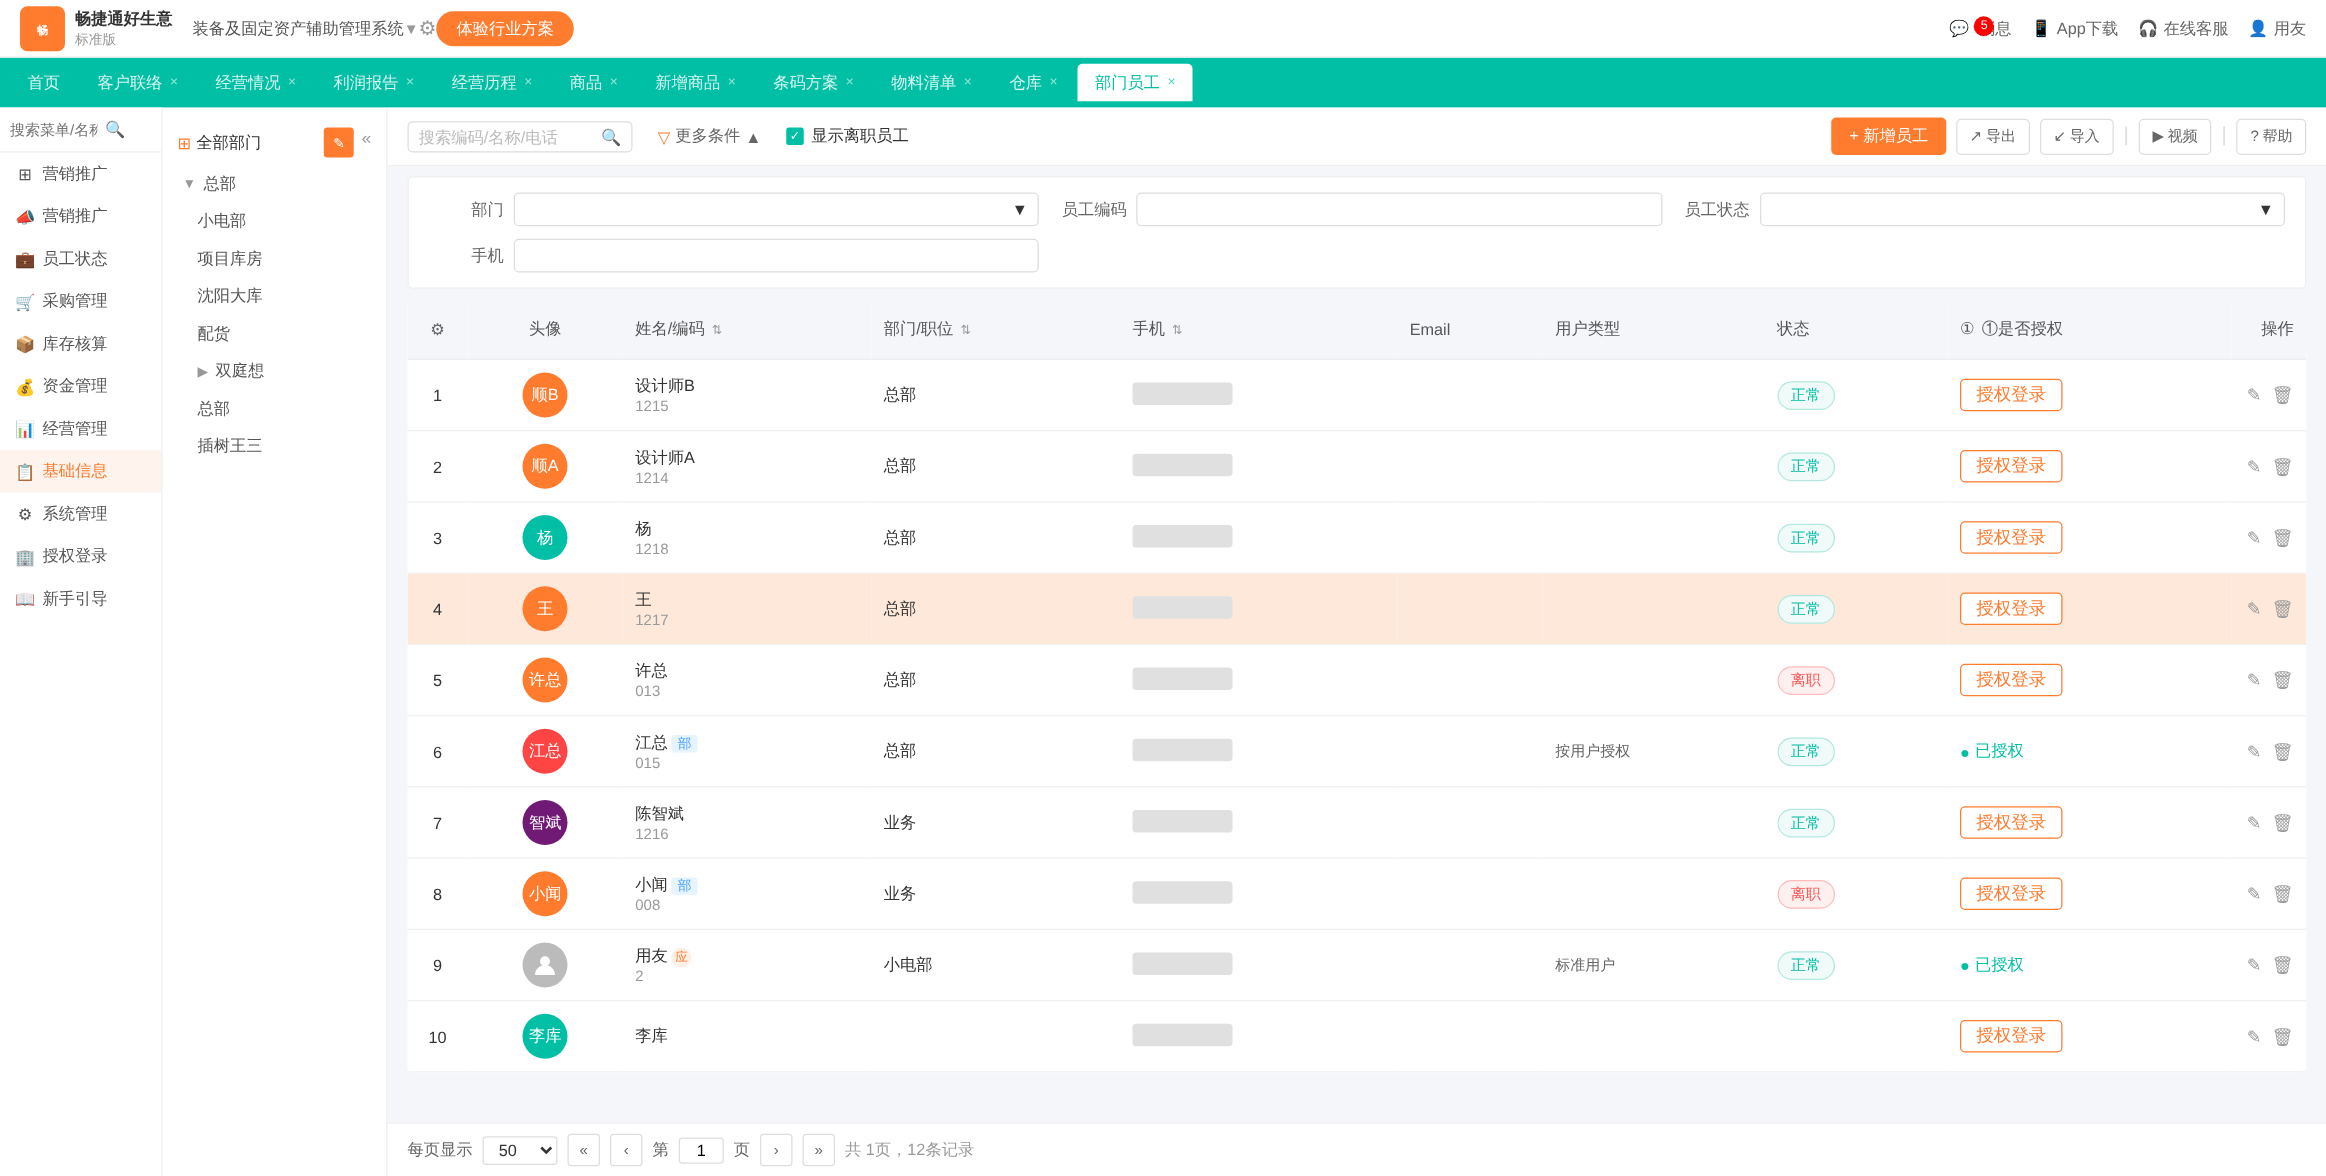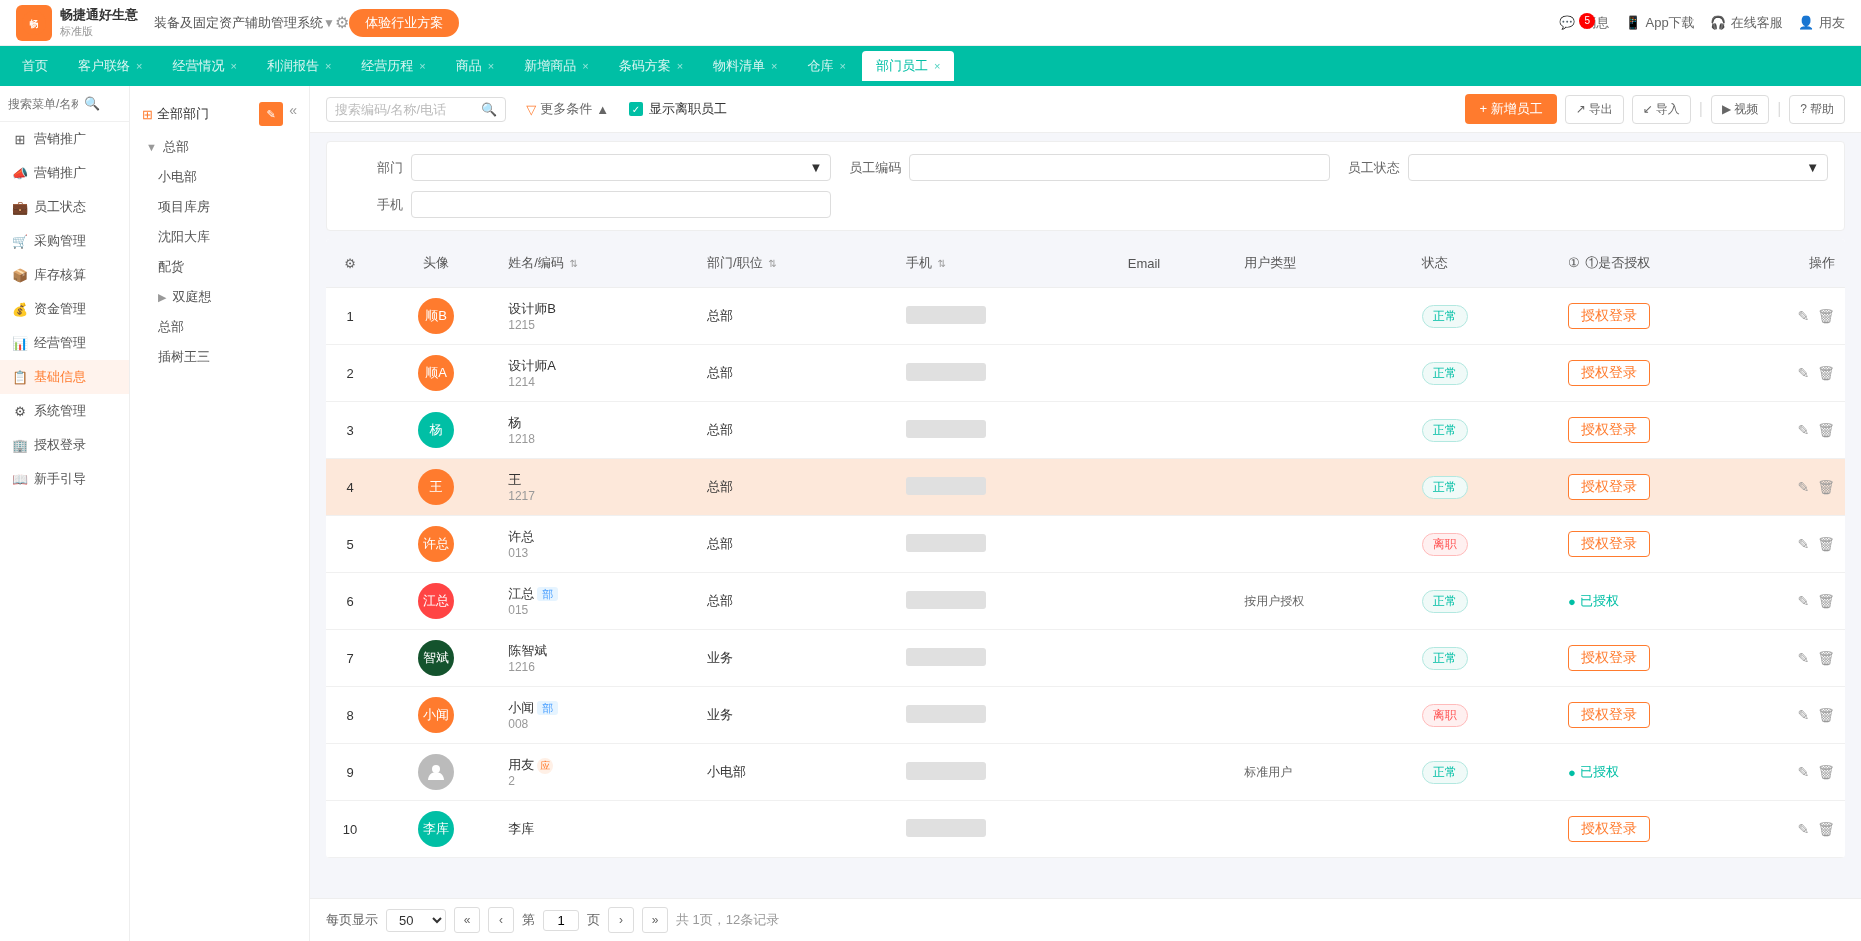--- a/index.html
+++ b/index.html
@@ -953,21 +953,21 @@
     <td style="text-align:right;">
       <div class="op-icons" style="justify-content:flex-end;">
         <span class="op-icon">✎</span>
         <span class="op-icon">🗑</span>
       </div>
     </td>
   </tr>
               <tr>
     <td class="center">7</td>
     <td class="center">
-                  <div class="avatar" style="background:#14532d;margin:0 auto;">智斌</div>
+                  <div class="avatar" style="background:#701a75;margin:0 auto;">智斌</div>
                 </td>
     <td>
                   <div class="emp-name">陈智斌</div>
                   <div class="emp-code">1216</div>
                 </td>
     <td>业务</td>
     <td><span class="blurred-text"></span></td>
     <td></td>
     <td class="user-type"></td>
     <td><span class="status-badge status-normal">正常</span></td>

